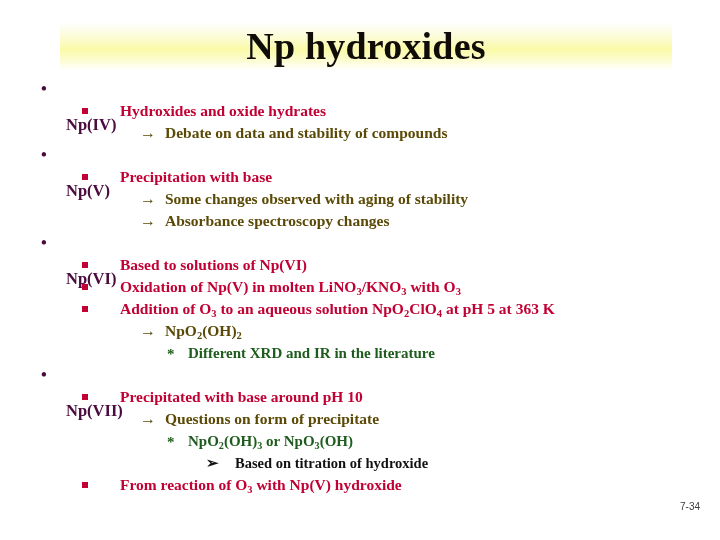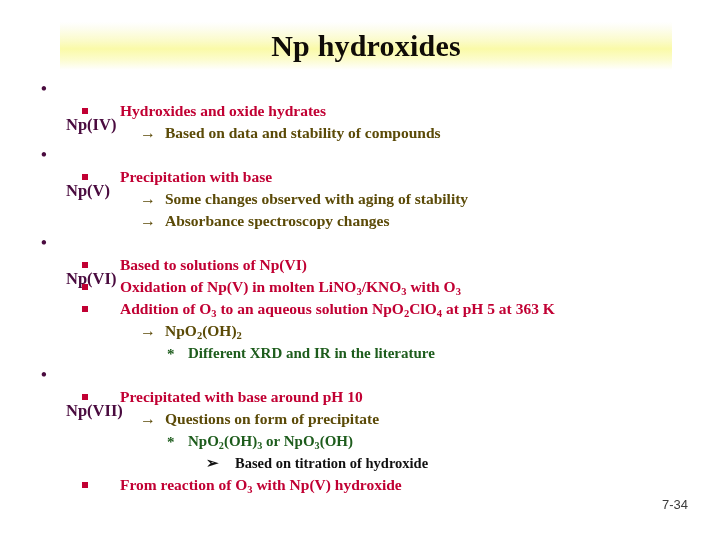--- a/index.html
+++ b/index.html
@@ -41,21 +41,21 @@
     position: absolute;
     left: 60px;
     top: 22px;
     width: 612px;
     height: 48px;
     display: flex;
     align-items: center;
     justify-content: center;
     font-family: "Liberation Serif", "DejaVu Serif", serif;
     font-weight: bold;
-    font-size: 30px;
+    font-size: 38px;
     color: #100c08;
     letter-spacing: 0.2px;
     white-space: nowrap;
   }
 
   
   #body-outline {
     position: absolute;
     left: 0;
     top: 78px;
@@ -163,40 +163,40 @@
     font-size: 0.68em;
     vertical-align: baseline;
     position: relative;
     bottom: -0.30em;
     line-height: 0;
   }
 
   
   #page-number {
     position: absolute;
-    right: 32px;
+    right: 20px;
     bottom: 28px;
     font-family: "Liberation Sans", "DejaVu Sans", sans-serif;
-    font-size: 13px;
+    font-size: 10px;
     font-weight: normal;
     color: #3c3c3c;
   }
 </style>
 </head>
 <body>
 
 <div id="slide">
 
   <div id="title-band"></div>
   <div id="title-text">Np hydroxides</div>
 
   <div id="body-outline">
       <div class="line lvl1"><span class="bullet">•</span><span class="txt">Np(IV)</span></div>
       <div class="line lvl2"><span class="bullet"></span><span class="txt">Hydroxides and oxide hydrates</span></div>
-      <div class="line lvl3"><span class="bullet">→</span><span class="txt">Based on data and stability of compounds</span></div>
+      <div class="line lvl3"><span class="bullet">→</span><span class="txt">Debate on data and stability of compounds</span></div>
       <div class="line lvl1"><span class="bullet">•</span><span class="txt">Np(V)</span></div>
       <div class="line lvl2"><span class="bullet"></span><span class="txt">Precipitation with base</span></div>
       <div class="line lvl3"><span class="bullet">→</span><span class="txt">Some changes observed with aging of stability</span></div>
       <div class="line lvl3"><span class="bullet">→</span><span class="txt">Absorbance spectroscopy changes</span></div>
       <div class="line lvl1"><span class="bullet">•</span><span class="txt">Np(VI)</span></div>
       <div class="line lvl2"><span class="bullet"></span><span class="txt">Based to solutions of Np(VI)</span></div>
       <div class="line lvl2"><span class="bullet"></span><span class="txt">Oxidation of Np(V) in molten LiNO<sub>3</sub>/KNO<sub>3</sub> with O<sub>3</sub></span></div>
       <div class="line lvl2"><span class="bullet"></span><span class="txt">Addition of O<sub>3</sub> to an aqueous solution NpO<sub>2</sub>ClO<sub>4</sub> at pH 5 at 363 K</span></div>
       <div class="line lvl3"><span class="bullet">→</span><span class="txt">NpO<sub>2</sub>(OH)<sub>2</sub></span></div>
       <div class="line lvl4"><span class="bullet">*</span><span class="txt">Different XRD and IR in the literature</span></div>

